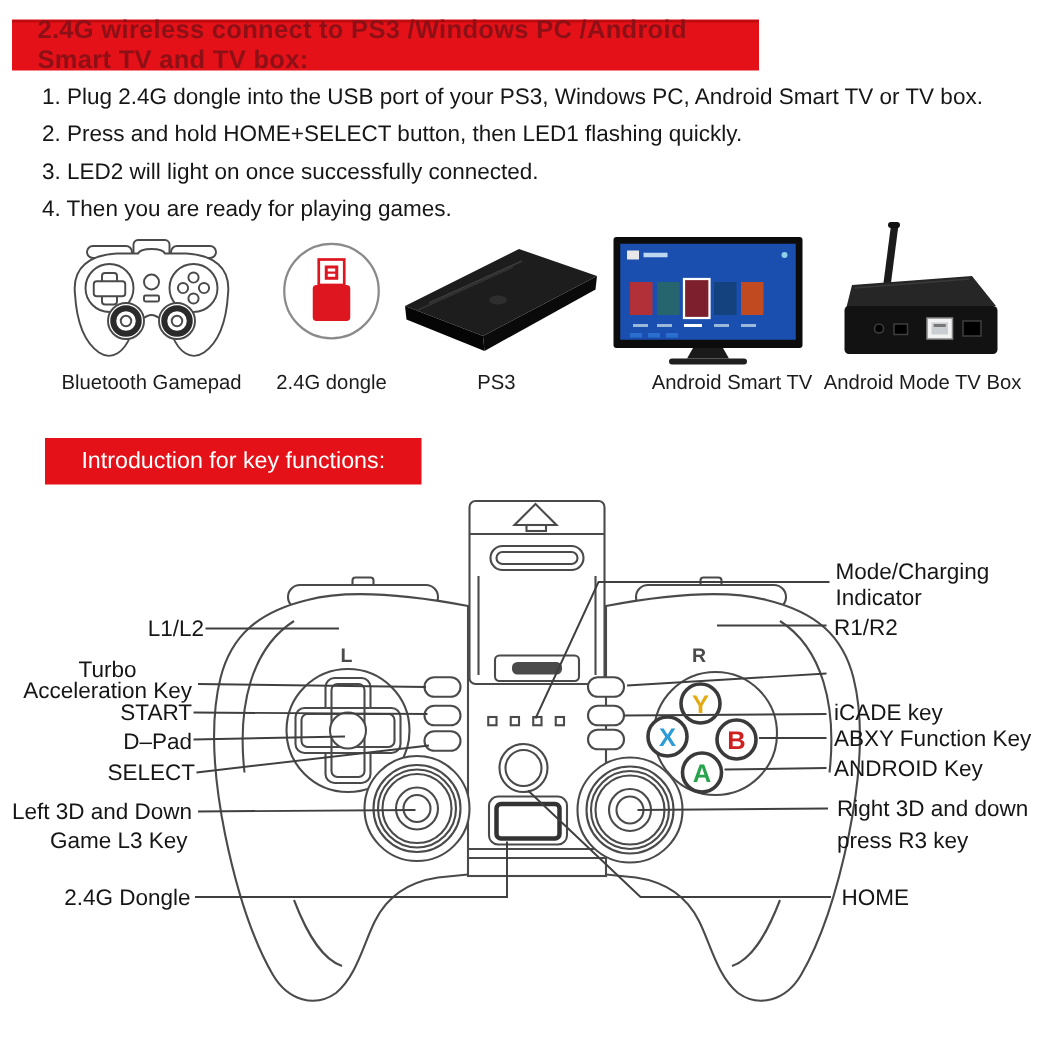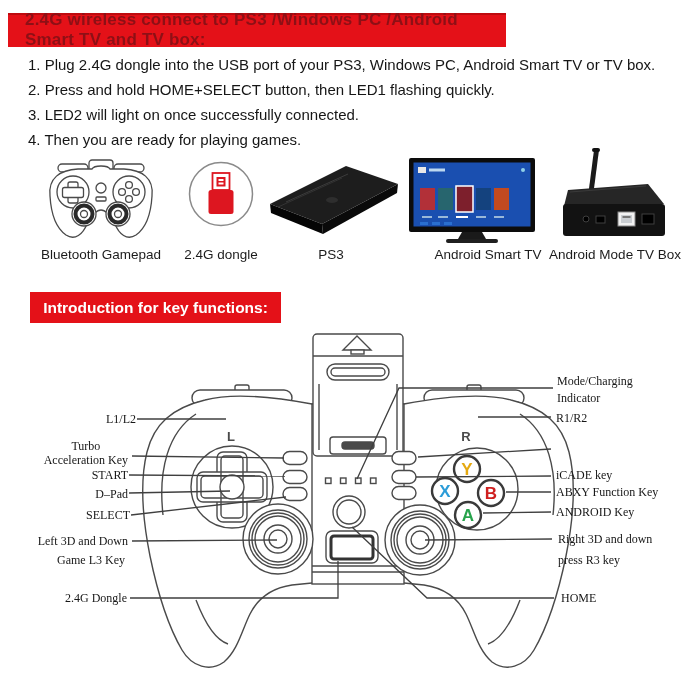--- a/index.html
+++ b/index.html
@@ -6,23 +6,23 @@
   .page{position:relative;width:700px;height:700px;background:#fff;overflow:hidden;
         font-family:"Liberation Sans","DejaVu Sans",sans-serif;color:var(--ink);}
   .red-bar{position:absolute;left:8px;top:13px;width:498px;height:34px;background:var(--red);
            display:flex;align-items:center;box-shadow:inset 0 2px 0 rgba(120,0,0,.35);}
   .red-bar span{margin-left:17px;font-size:17px;font-weight:700;color:var(--header-text);letter-spacing:.2px;}
   .step{position:absolute;left:28px;font-size:15px;color:#161616;white-space:nowrap;}
   .device{position:absolute;}
   .device-label{position:absolute;top:247px;transform:translateX(-50%);font-size:13.5px;color:#1c1c1c;white-space:nowrap;}
   .intro-box{position:absolute;left:30px;top:292px;width:251px;height:31px;background:var(--red);
              display:flex;align-items:center;justify-content:center;}
-  .intro-box span{font-size:15.5px;font-weight:700;color:var(--intro-text);}
+  .intro-box span{font-size:15.5px;font-weight:400;color:var(--intro-text);}
   .diagram-svg{position:absolute;left:0;top:0;width:700px;height:700px;}
-  .lbl{position:absolute;font-size:12px;color:#161616;white-space:pre-line;line-height:17px;font-family:Liberation Serif, serif;}
+  .lbl{position:absolute;font-size:15px;color:#161616;white-space:pre-line;line-height:17px;}
   .lbl.right-align{text-align:center;}
   .lbl.tight{line-height:13.5px;}
 </style>
 </head>
 <body>
 
 <div class="page">
 
   <div class="red-bar">
     <span>2.4G wireless connect to PS3 /Windows PC /Android Smart TV and TV box:</span>

